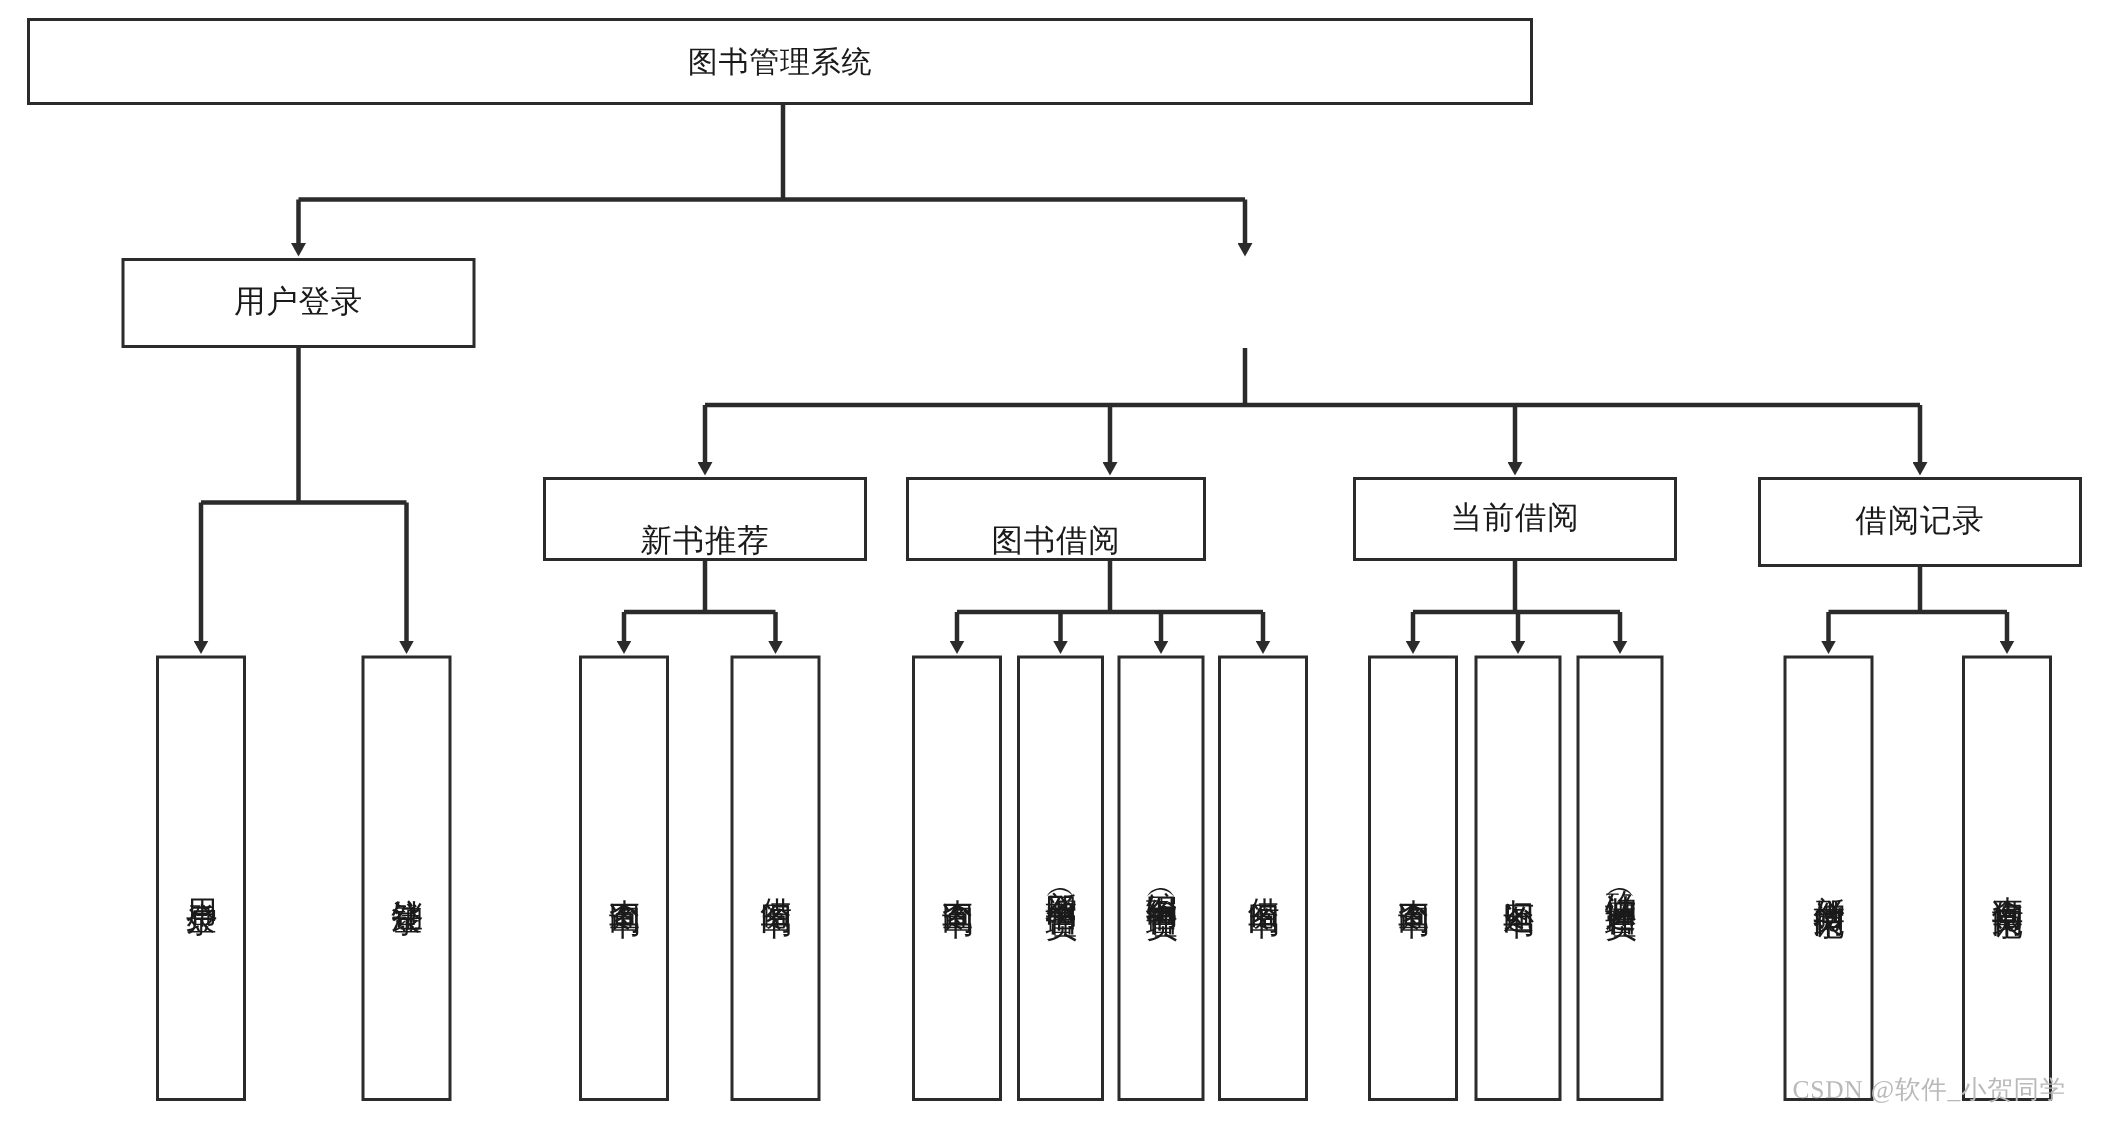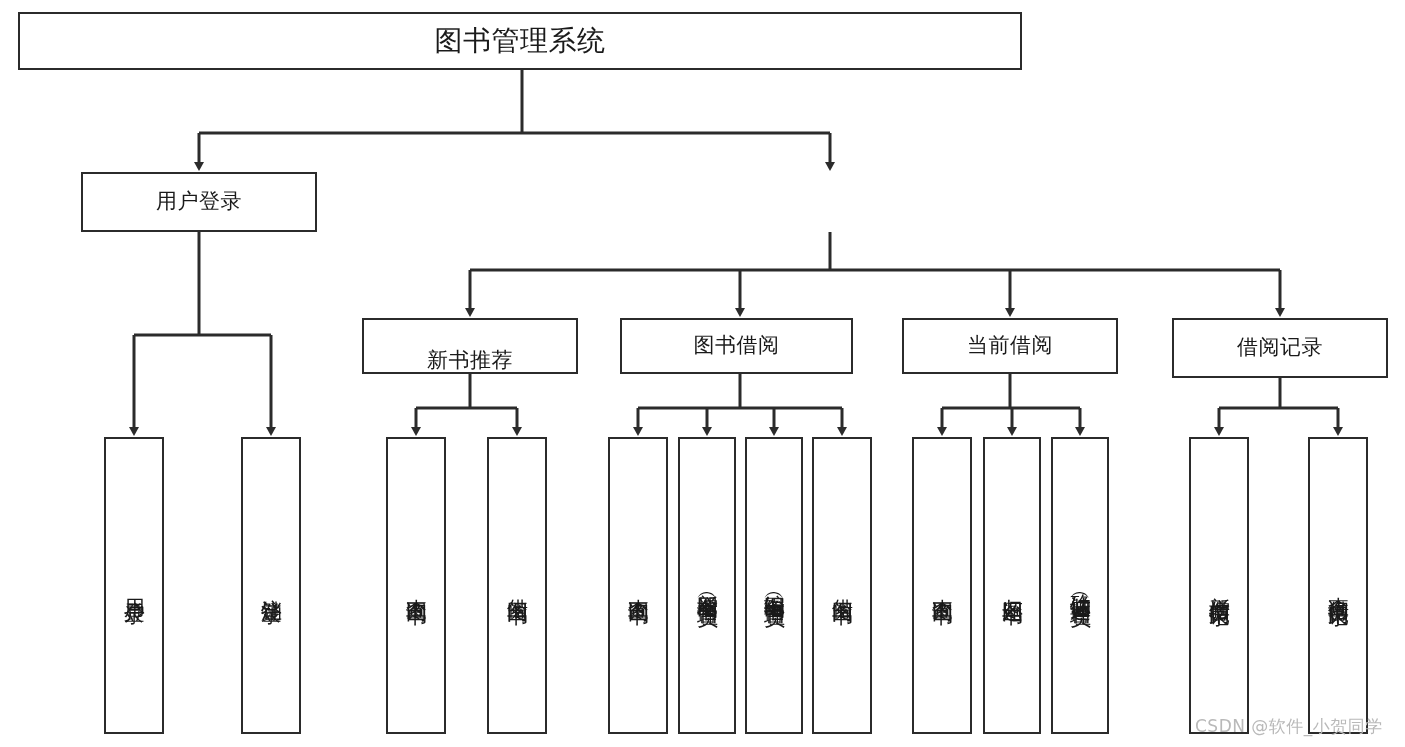--- a/index.html
+++ b/index.html
@@ -47,21 +47,21 @@
   .node.vert .vtext {
     writing-mode: vertical-rl;
     text-orientation: upright;
     -webkit-writing-mode: vertical-rl;
     white-space: nowrap;
     line-height: 1;
     letter-spacing: 2px;
     text-align: center;
   }
   .node.root {
-    font-size: 28px;
+    font-size: 20px;
     justify-content: center;
   }
   .watermark {
     position: absolute;
     color: #b9b9b9;
     font-size: 17px;
     white-space: nowrap;
     letter-spacing: 0.5px;
   }
 </style>
@@ -124,21 +124,21 @@
     <span>图书管理系统</span>
   </div>
 
   <div class="node horiz" style="left:81px; top:172px; width:236px; height:60px;">
     <span>用户登录</span>
   </div>
 
   <div class="node horiz" style="left:362px; top:318px; width:216px; height:56px;align-items:flex-end;">
     <span>新书推荐</span>
   </div>
-  <div class="node horiz" style="left:620px; top:318px; width:233px; height:56px;">
+  <div class="node horiz" style="left:604px; top:318px; width:200px; height:56px;align-items:flex-end;">
     <span>图书借阅</span>
   </div>
   <div class="node horiz" style="left:902px; top:318px; width:216px; height:56px;">
     <span>当前借阅</span>
   </div>
   <div class="node horiz" style="left:1172px; top:318px; width:216px; height:60px;">
     <span>借阅记录</span>
   </div>
 
   <div class="node vert" style="left:104px; top:437px; width:60px; height:297px;">
@@ -174,15 +174,15 @@
   <div class="node vert" style="left:1051px; top:437px; width:58px; height:297px;">
     <span class="vtext">确认归还（管理员）</span>
   </div>
   <div class="node vert" style="left:1189px; top:437px; width:60px; height:297px;">
     <span class="vtext">新增借阅记录</span>
   </div>
   <div class="node vert" style="left:1308px; top:437px; width:60px; height:297px;">
     <span class="vtext">查询借阅记录</span>
   </div>
 
-  <div class="watermark" style="left:1195px; top:715px;">CSDN @软件_小贺同学</div>
+  <div class="watermark" style="left:1195px; top:715px;font-family:Liberation Serif, serif;">CSDN @软件_小贺同学</div>
 
 </div>
 
 </body></html>

